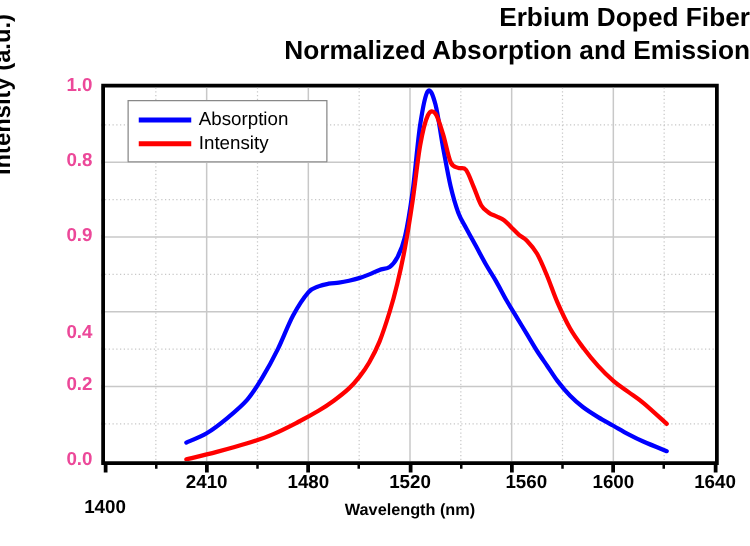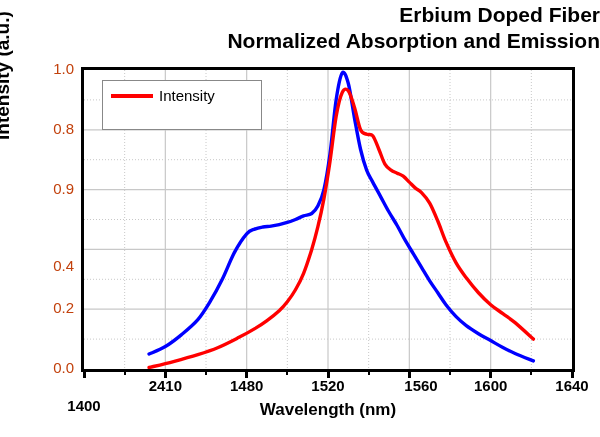--- a/index.html
+++ b/index.html
@@ -70,31 +70,31 @@
     white-space: nowrap;
   }
   
   #xlabel {
     position: absolute;
     left: 81px;
     top: 400px;
     width: 494px;
     text-align: center;
     font-weight: bold;
-    font-size: 17px;
+    font-size: 13px;
     color: #000000;
   }
   .ytick-label {
     position: absolute;
     right: 0;
     width: 44px;
     text-align: right;
-    font-weight: normal;
+    font-weight: bold;
     font-size: 15px;
-    color: #c2410c;
+    color: #ec4899;
   }
   .xtick-label {
     position: absolute;
     width: 60px;
     text-align: center;
     font-weight: bold;
     font-size: 15px;
     color: #000000;
     top: 377px;
   }
@@ -246,18 +246,22 @@
         </svg>
       <svg class="curve-svg" id="curve-svg" width="488" height="299">
           <path d="M65.07,284.05C67.78,282.80 75.91,279.81 81.33,276.57C86.76,273.34 92.18,269.10 97.60,264.62C103.02,260.13 109.12,255.15 113.87,249.66C118.61,244.18 122.00,238.45 126.07,231.72C130.13,225.00 134.20,217.52 138.27,209.30C142.33,201.08 146.40,189.96 150.47,182.39C154.53,174.82 159.28,167.74 162.67,163.85C166.06,159.97 168.09,160.21 170.80,159.07C173.51,157.92 176.22,157.47 178.93,156.97C181.64,156.48 184.36,156.48 187.07,156.08C189.78,155.68 192.49,155.18 195.20,154.58C197.91,153.99 200.62,153.34 203.33,152.49C206.04,151.64 208.76,150.60 211.47,149.50C214.18,148.40 216.89,146.91 219.60,145.91C222.31,144.92 225.36,145.16 227.73,143.52C230.11,141.88 231.80,140.03 233.83,136.04C235.87,132.06 237.90,128.32 239.93,119.60C241.97,110.88 244.00,98.67 246.03,83.72C248.07,68.77 250.10,43.35 252.13,29.90C254.17,16.44 256.20,5.73 258.23,2.99C260.27,0.25 262.30,5.98 264.33,13.45C266.37,20.93 268.40,36.88 270.43,47.84C272.47,58.80 274.50,70.51 276.53,79.24C278.57,87.96 280.60,94.68 282.63,100.16C284.67,105.65 286.36,107.64 288.73,112.13C291.11,116.61 294.16,122.09 296.87,127.08C299.58,132.06 302.29,137.29 305.00,142.03C307.71,146.76 310.42,150.75 313.13,155.48C315.84,160.21 318.56,165.70 321.27,170.43C323.98,175.16 326.69,179.40 329.40,183.88C332.11,188.37 334.82,192.85 337.53,197.34C340.24,201.82 342.96,206.56 345.67,210.80C348.38,215.03 351.09,218.77 353.80,222.75C356.51,226.74 358.88,230.73 361.93,234.72C364.98,238.70 368.71,243.19 372.10,246.68C375.49,250.16 378.54,252.80 382.27,255.65C385.99,258.49 390.40,261.23 394.47,263.72C398.53,266.21 402.60,268.30 406.67,270.60C410.73,272.89 414.80,275.33 418.87,277.47C422.93,279.61 425.98,281.21 431.07,283.45C436.15,285.69 446.32,289.68 449.37,290.93" fill="none" stroke="#0000FF" stroke-width="3.4" stroke-linecap="round" stroke-linejoin="round"></path>
           <path d="M65.07,297.50C69.13,296.51 81.33,293.67 89.47,291.52C97.60,289.38 106.41,286.99 113.87,284.65C121.32,282.31 127.42,280.31 134.20,277.47C140.98,274.63 148.43,270.74 154.53,267.61C160.63,264.47 166.06,261.48 170.80,258.63C175.54,255.79 178.93,253.55 183.00,250.56C187.07,247.57 191.81,243.83 195.20,240.69C198.59,237.56 200.62,235.21 203.33,231.72C206.04,228.24 208.76,224.50 211.47,219.76C214.18,215.03 216.89,210.05 219.60,203.32C222.31,196.59 225.36,187.12 227.73,179.40C230.11,171.68 231.80,165.45 233.83,156.97C235.87,148.50 237.90,139.53 239.93,128.57C241.97,117.61 244.00,104.90 246.03,91.20C248.07,77.49 250.10,57.81 252.13,46.34C254.17,34.88 256.20,26.66 258.23,22.43C260.27,18.19 262.30,18.44 264.33,20.93C266.37,23.42 268.40,30.90 270.43,37.38C272.47,43.85 274.50,55.31 276.53,59.80C278.57,64.28 280.60,63.29 282.63,64.28C284.67,65.28 286.70,63.29 288.73,65.78C290.77,68.27 292.80,74.50 294.83,79.24C296.87,83.97 298.90,90.70 300.93,94.18C302.97,97.67 305.00,98.67 307.03,100.16C309.07,101.66 311.10,102.16 313.13,103.16C315.17,104.15 317.20,104.65 319.23,106.14C321.27,107.64 323.30,110.13 325.33,112.13C327.37,114.12 329.40,116.36 331.43,118.11C333.47,119.85 335.16,120.10 337.53,122.59C339.91,125.08 342.96,128.32 345.67,133.05C348.38,137.79 351.09,144.52 353.80,151.00C356.51,157.47 358.88,164.95 361.93,171.93C364.98,178.90 368.71,186.88 372.10,192.86C375.49,198.84 378.54,202.82 382.27,207.81C385.99,212.79 390.40,218.27 394.47,222.75C398.53,227.24 402.60,231.23 406.67,234.72C410.73,238.20 414.80,240.69 418.87,243.69C422.93,246.68 425.98,248.42 431.07,252.66C436.15,256.89 446.32,266.36 449.37,269.10" fill="none" stroke="#FF0000" stroke-width="3.4" stroke-linecap="round" stroke-linejoin="round"></path>
         </svg>
     </div>
   </div>
 
   <div id="legend">
     <div class="legend-row">
+      <span class="legend-swatch" id="sw0" style="background: rgb(0, 0, 255);"></span>
+      <span class="legend-text">Absorption</span>
+    </div>
+    <div class="legend-row">
       <span class="legend-swatch" id="sw1" style="background: rgb(255, 0, 0);"></span>
       <span class="legend-text">Intensity</span>
     </div>
   </div>
 
 </div>
 
 </body></html>

